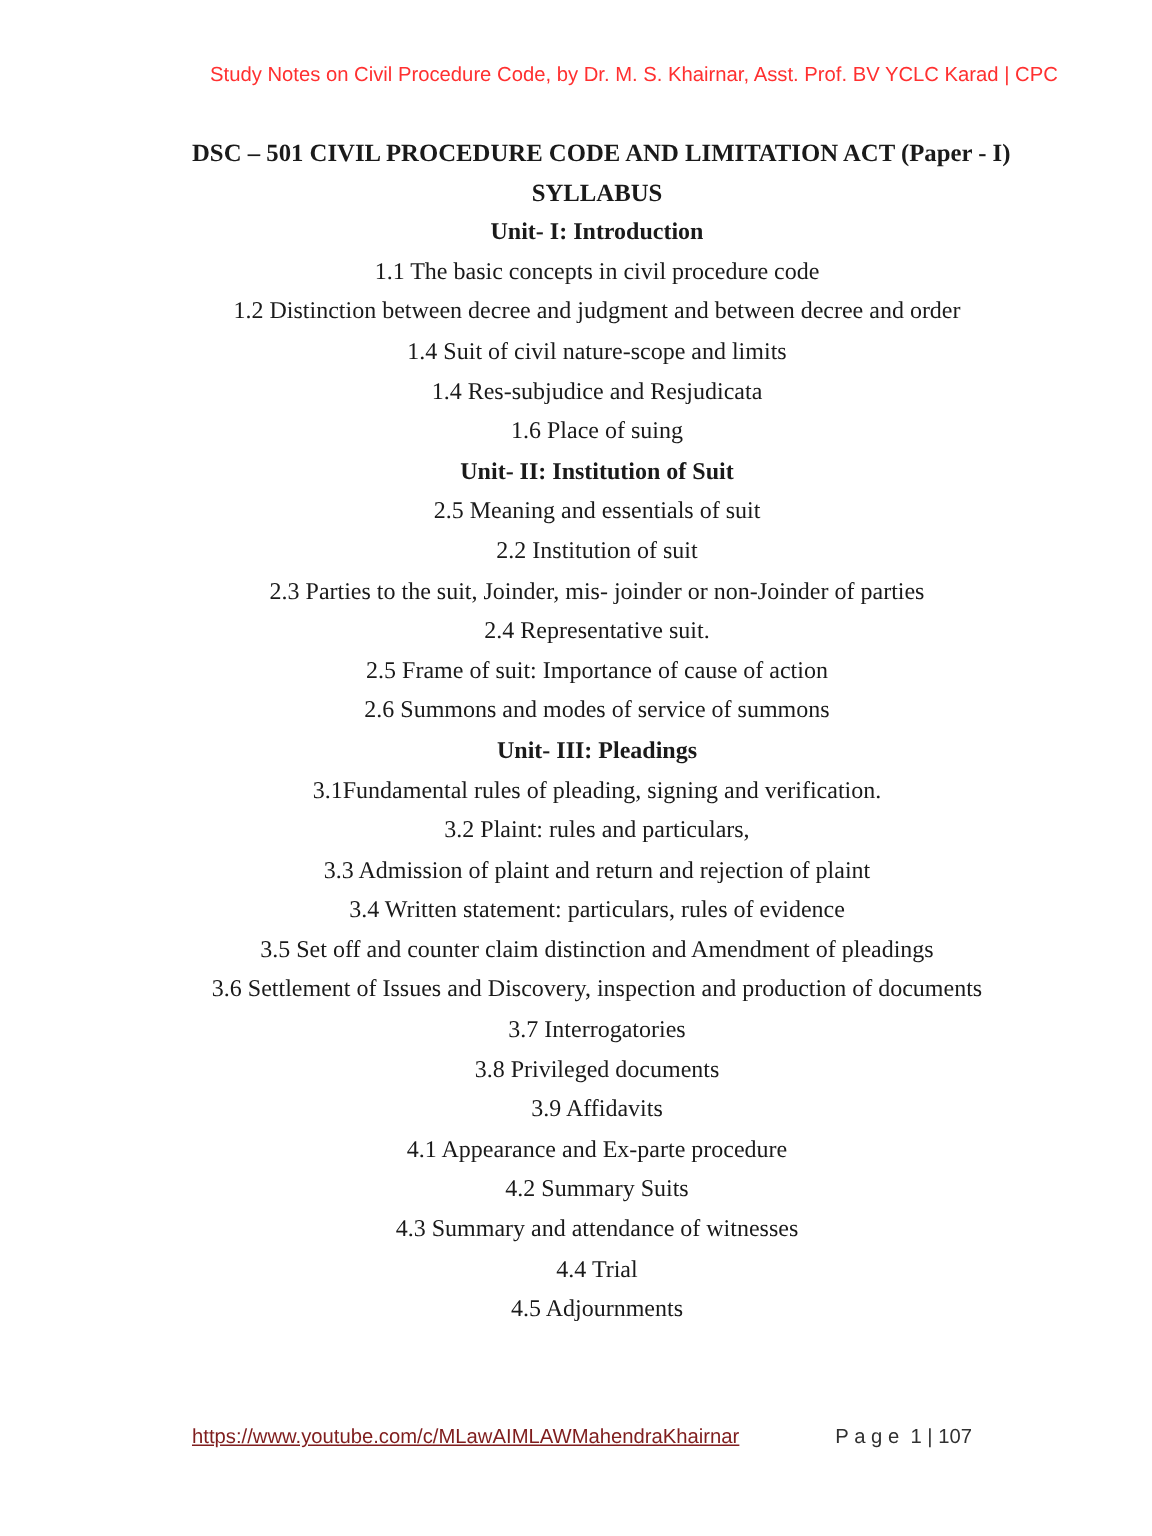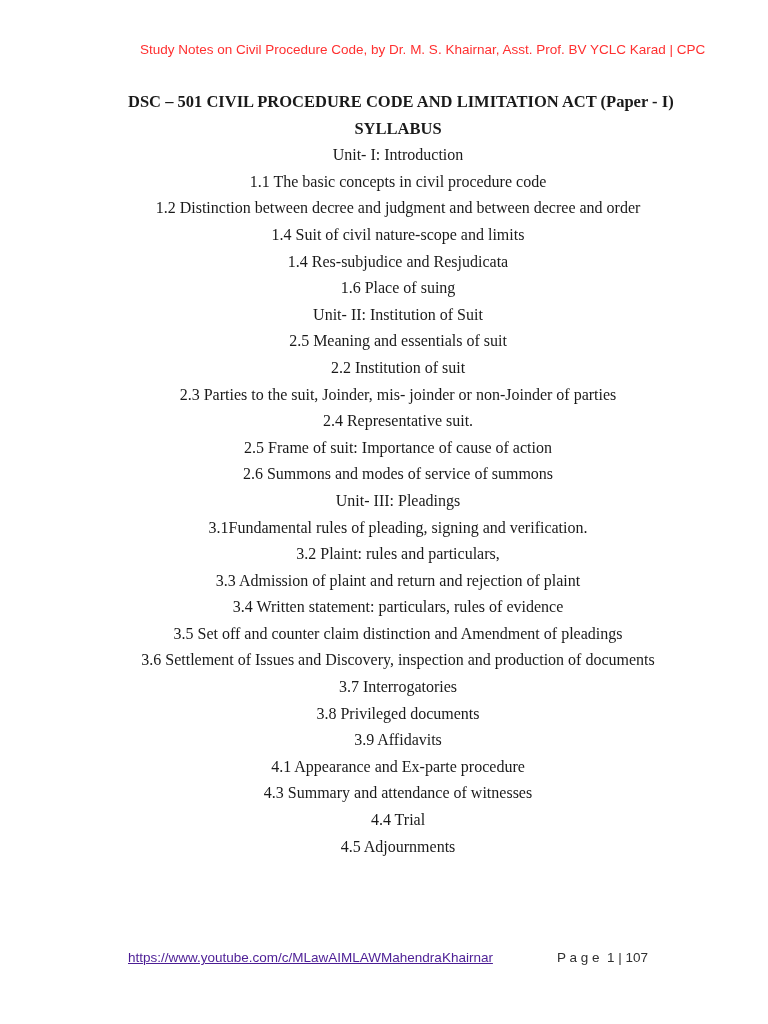--- a/index.html
+++ b/index.html
@@ -40,37 +40,37 @@
     line-height: 26.6px;
     height: 26.6px;
     white-space: nowrap;
     color: #1a1a1a;
   }
   .line.title {
     font-weight: bold;
     font-size: 16.5px;
   }
   .line.heading {
-    font-weight: normal;
+    font-weight: bold;
   }
   .footer {
     position: absolute;
     left: 0;
     top: 949px;
     width: 768px;
     height: 20px;
     font-family: "Liberation Sans", sans-serif;
     font-size: 13.5px;
     line-height: 18px;
   }
   .footer-link {
     position: absolute;
     left: 128px;
     top: 0;
-    color: #4c1d95;
+    color: #7f1d1d;
     text-decoration: underline;
     cursor: pointer;
     white-space: nowrap;
   }
   .page-number {
     position: absolute;
     right: 120px;
     top: 0;
     color: #303030;
     white-space: pre;
@@ -107,20 +107,21 @@
     <div class="line">3.2 Plaint: rules and particulars,</div>
     <div class="line">3.3 Admission of plaint and return and rejection of plaint</div>
     <div class="line">3.4 Written statement: particulars, rules of evidence</div>
     <div class="line">3.5 Set off and counter claim distinction and Amendment of pleadings</div>
     <div class="line">3.6 Settlement of Issues and Discovery, inspection and production of documents</div>
     <div class="line">3.7 Interrogatories</div>
     <div class="line">3.8 Privileged documents</div>
     <div class="line">3.9 Affidavits</div>
 
     <div class="line">4.1 Appearance and Ex-parte procedure</div>
+    <div class="line">4.2 Summary Suits</div>
     <div class="line">4.3 Summary and attendance of witnesses</div>
     <div class="line">4.4 Trial</div>
     <div class="line">4.5 Adjournments</div>
   </div>
 
   <div class="footer">
     <a class="footer-link">https://www.youtube.com/c/MLawAIMLAWMahendraKhairnar</a>
     <div class="page-number">P a g e  1 | 107</div>
   </div>
 

